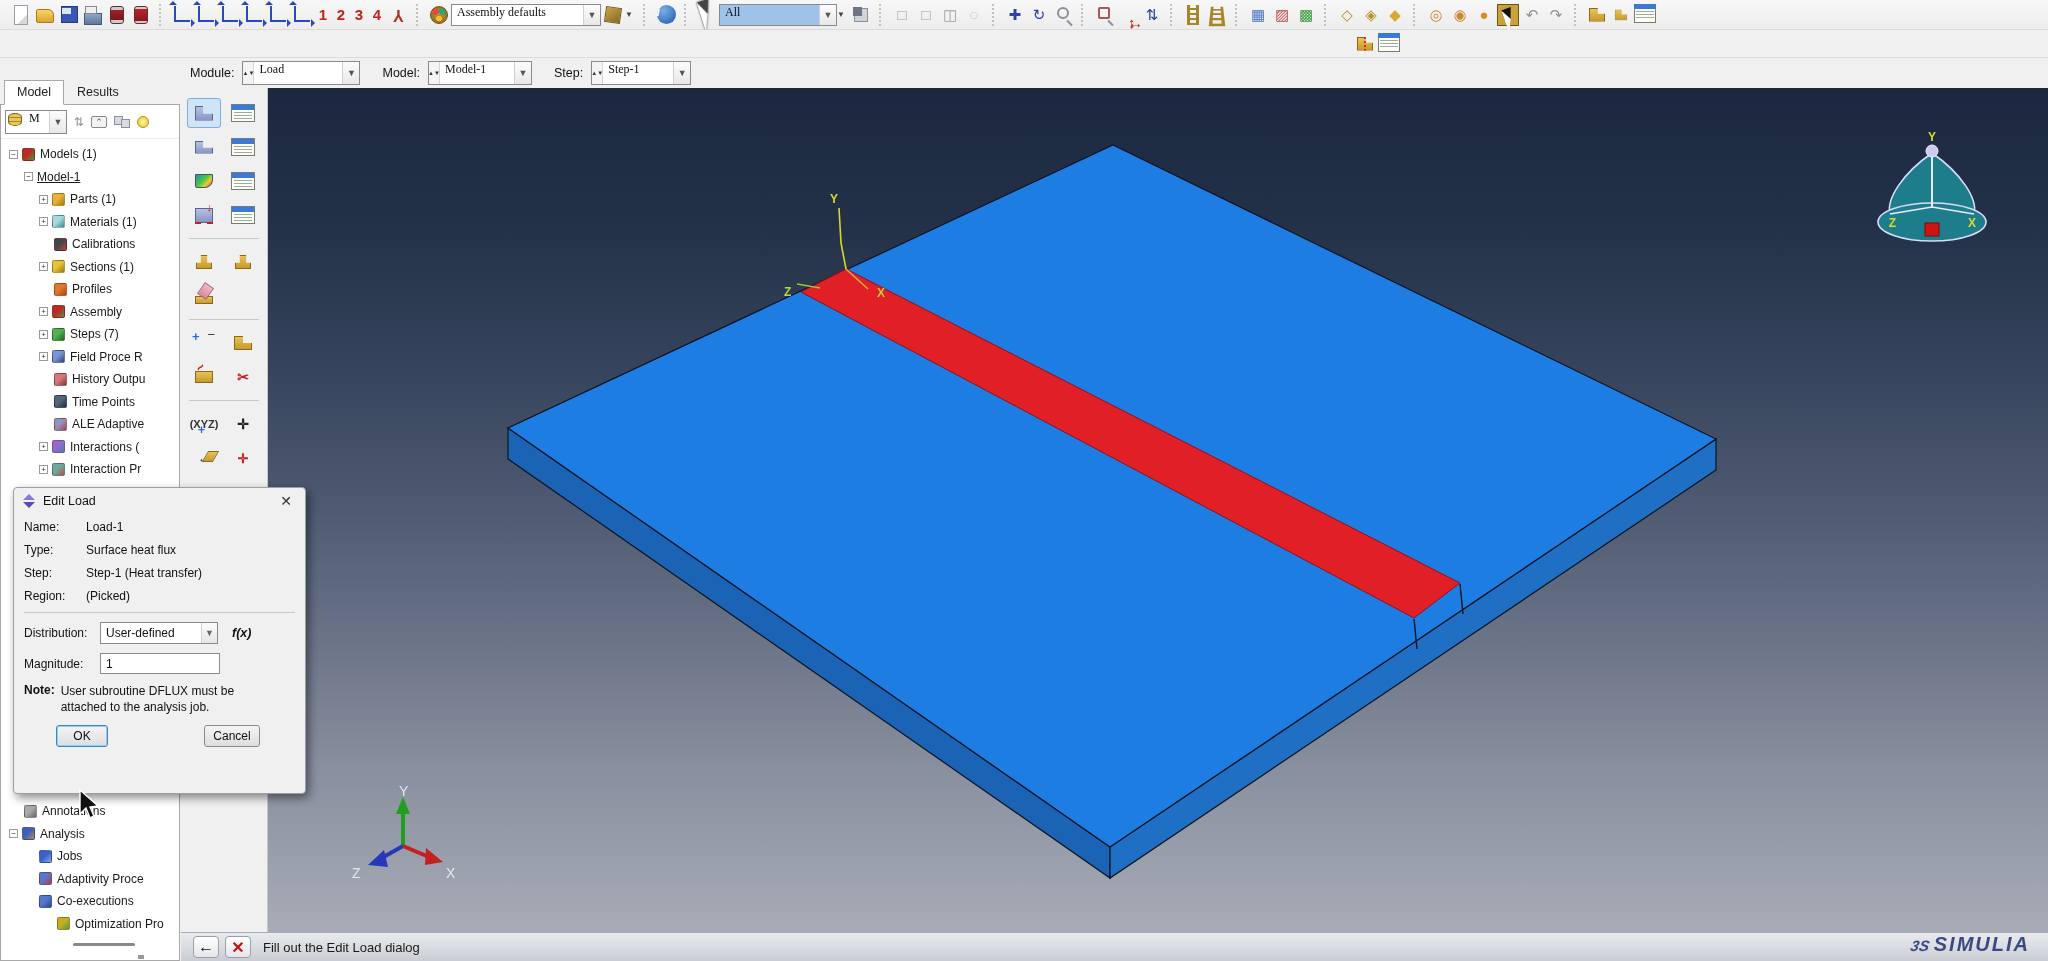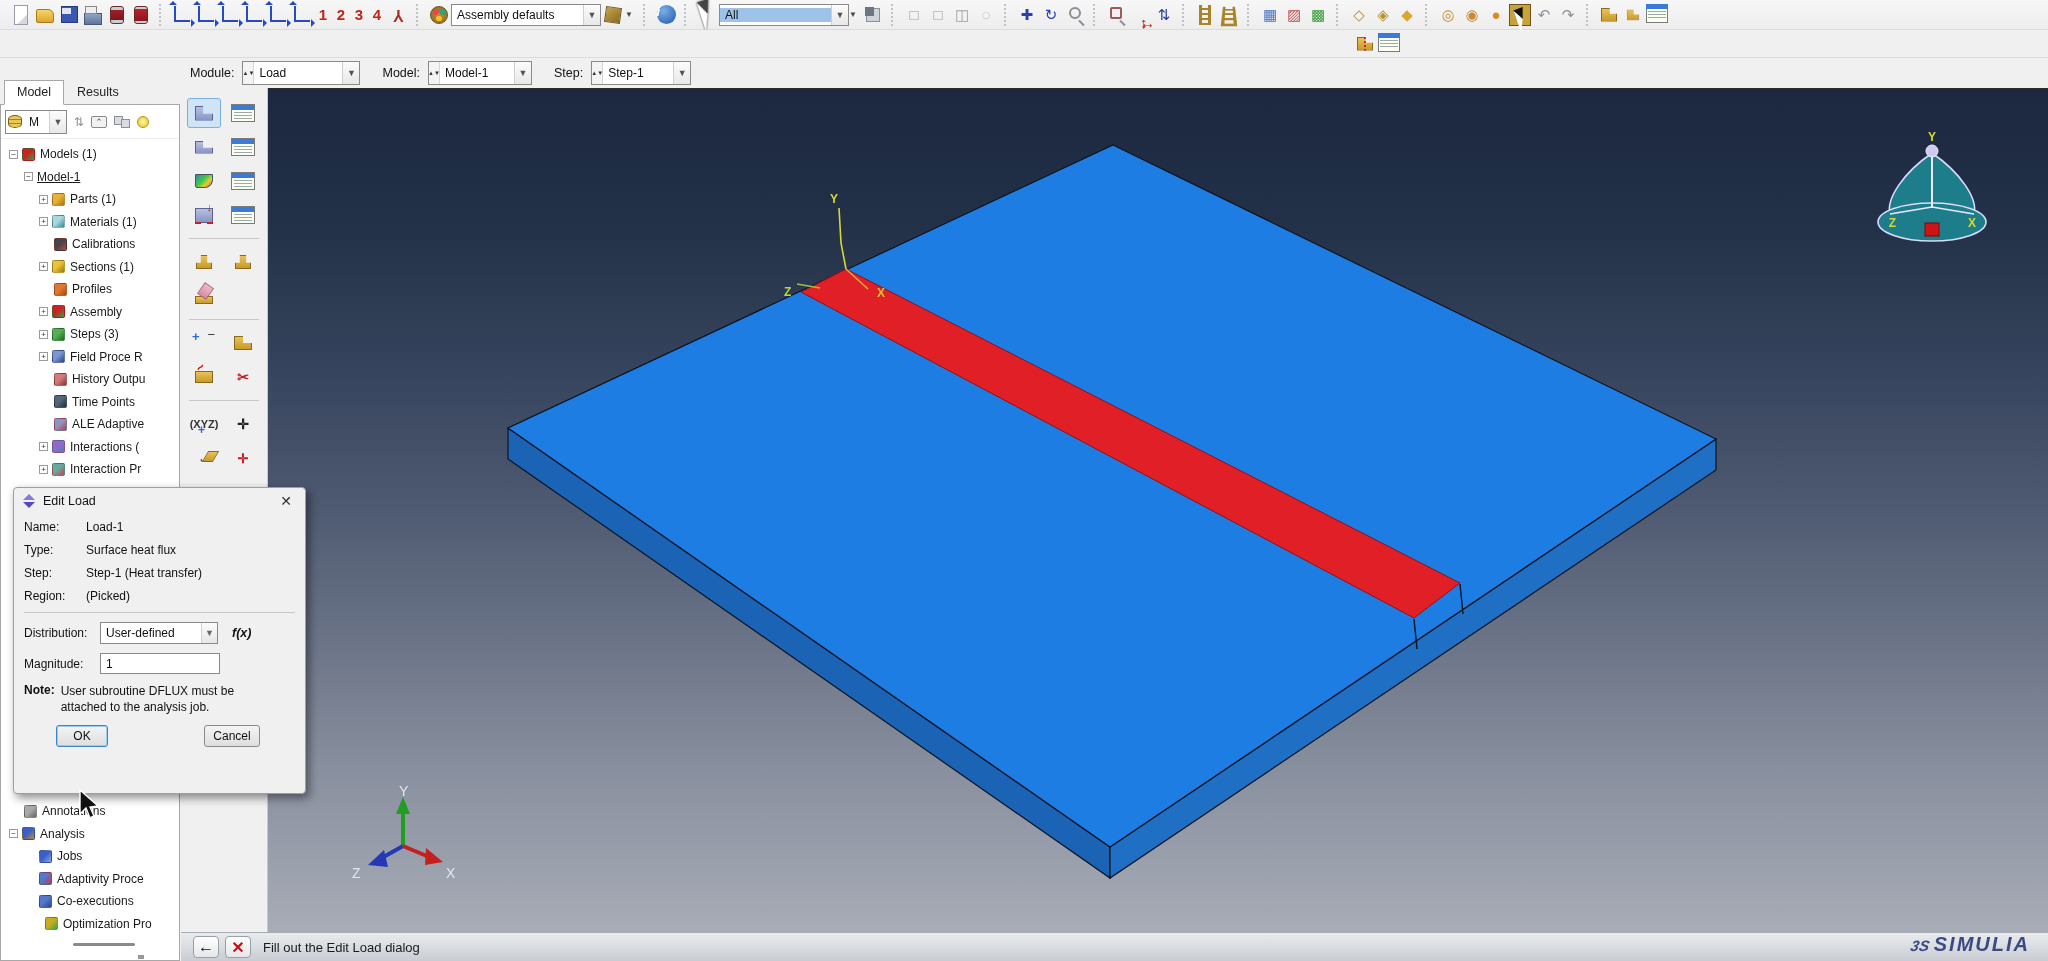--- a/index.html
+++ b/index.html
@@ -11,22 +11,22 @@
   .tbar { position:absolute; left:0; right:0; display:flex; align-items:center;
     background:linear-gradient(180deg,#f7f7f7,#ededed); border-bottom:1px solid #dcdcdc; }
   #toolbar-main { top:0; height:30px; padding-left:4px; }
   #toolbar-second { top:30px; height:28px; background:#f0f0f0; }
   .tgroup { display:flex; align-items:center; height:26px; padding:0 5px; }
   .tsep { width:5px; height:22px; border-left:2px dotted #c2c2c2; margin:0 1px; }
   .icn { width:24px; height:24px; display:flex; align-items:center; justify-content:center;
     font-size:15px; line-height:1; border:1px solid transparent; border-radius:2px; position:relative; }
   .num { color:#c22218; font-weight:bold; font-size:15px; width:18px; text-align:center; }
   .caret { font-size:8px; color:#444; width:12px; }
-  .combo { display:flex; align-items:center; height:22px; background:#fff;
-    border:1px solid #8a8a8a; font-size:12px; color:#111; }
+  .combo { display:flex; height:22px; background:#fff;
+    border:1px solid #8a8a8a; font-size:12px; color:#111;font-family:Liberation Serif, serif; }
   .combo .spin { width:11px; height:100%; display:flex; flex-direction:column;
     align-items:center; justify-content:center; font-size:6px; color:#333;
     border-right:1px solid #d5d5d5; background:#f4f4f4; }
   .combo .cval { flex:1; padding:0 5px; white-space:nowrap; overflow:hidden; }
   .combo .chev { width:17px; height:100%; display:flex; align-items:center; justify-content:center;
     font-size:9px; color:#555; border-left:1px solid #cfcfcf; background:linear-gradient(#fcfcfc,#e8e8e8); }
   .combo.hl .cval { background:#9fc3e8; }
 
   
   .ic-page { background:linear-gradient(135deg,#fff 70%,#d8d8d8 70%); border:1px solid #9a9aa8; width:16px; height:20px; margin:2px 4px; }
@@ -256,21 +256,21 @@
       <div class="tgroup">
         <span class="icn">
           <span class="ic-info">i</span>
         </span>
       </div>
       <div class="tsep"></div>
       <div class="tgroup">
         <span class="icn">
           <span class="ic-cursor"></span>
         </span>
-        <div class="combo hl" style="width: 130px;">
+        <div class="combo hl" style="width: 118px;">
           <span class="cval">All</span>
           <span class="chev">▼</span>
         </div>
         <span class="caret">▼</span>
         <span class="icn">
           <span class="ic-swap"></span>
         </span>
       </div>
       <div class="tsep"></div>
       <div class="tgroup">
@@ -469,21 +469,21 @@
           <span class="tlabel">Profiles</span>
         </div>
         <div class="titem" style="padding-left: 38px;">
           <span class="texp">+</span>
           <span class="ticon" style="background: linear-gradient(135deg, rgb(204, 34, 34) 45%, rgb(34, 170, 68));"></span>
           <span class="tlabel">Assembly</span>
         </div>
         <div class="titem" style="padding-left: 38px;">
           <span class="texp">+</span>
           <span class="ticon" style="background: linear-gradient(135deg, rgb(85, 176, 85) 45%, rgb(34, 102, 34));"></span>
-          <span class="tlabel">Steps (3)</span>
+          <span class="tlabel">Steps (7)</span>
         </div>
         <div class="titem" style="padding-left: 38px;">
           <span class="texp">+</span>
           <span class="ticon" style="background: linear-gradient(135deg, rgb(122, 149, 212) 45%, rgb(51, 68, 127));"></span>
           <span class="tlabel">Field Proce R</span>
         </div>
         <div class="titem" style="padding-left: 38px;">
           <span style="width: 15px; flex: 0 0 auto;"></span>
           <span class="ticon" style="background: linear-gradient(135deg, rgb(212, 122, 122) 45%, rgb(136, 51, 51));"></span>
           <span class="tlabel">History Outpu</span>
@@ -528,21 +528,21 @@
         <div class="titem" style="padding-left: 23px;">
           <span style="width: 15px; flex: 0 0 auto;"></span>
           <span class="ticon" style="background: linear-gradient(135deg, rgb(85, 119, 204) 45%, rgb(204, 51, 51));"></span>
           <span class="tlabel">Adaptivity Proce</span>
         </div>
         <div class="titem" style="padding-left: 23px;">
           <span style="width: 15px; flex: 0 0 auto;"></span>
           <span class="ticon" style="background: linear-gradient(135deg, rgb(85, 119, 204) 45%, rgb(51, 68, 136));"></span>
           <span class="tlabel">Co-executions</span>
         </div>
-        <div class="titem" style="padding-left: 29px; align-items: center;">
+        <div class="titem" style="padding-left: 41px; align-items: center;">
           <span style="width: 15px; flex: 0 0 auto;"></span>
           <span class="ticon" style="background: linear-gradient(135deg, rgb(204, 170, 34) 45%, rgb(51, 170, 68));"></span>
           <span class="tlabel">Optimization Pro</span>
         </div>
       </div>
     <div id="tree-hscroll"></div>
   </div>
 
   <div id="toolbox">
       <div class="xrow">

